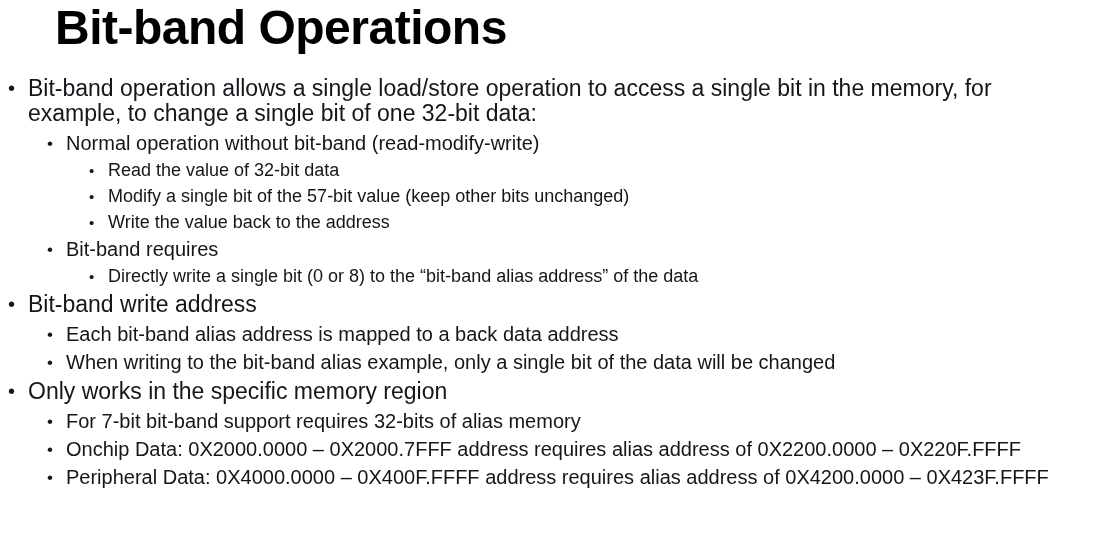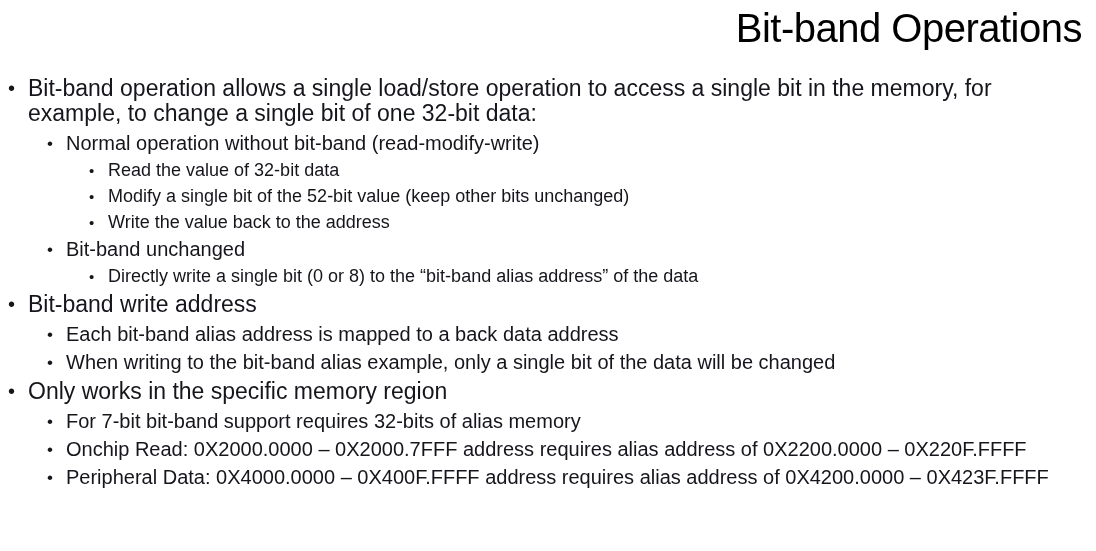--- a/index.html
+++ b/index.html
@@ -16,27 +16,26 @@
   }
   .slide {
     position: relative;
     width: 1096px;
     height: 551px;
     background: #ffffff;
     box-sizing: border-box;
     padding: 4px 14px 0 0;
   }
   .slide-title {
-    font-size: 40px;
+    font-size: 48px;
     line-height: 48px;
-    font-weight: 400;
+    font-weight: 700;
     color: #000000;
     margin: 0 0 24px 55px;
     letter-spacing: -0.5px;
-    text-align: right;
   }
   .bullet-list {
     margin: 0;
   }
   .bullet-item {
     display: flex;
     align-items: flex-start;
   }
   .bullet-item .marker {
     flex: 0 0 auto;
@@ -83,29 +82,29 @@
       <div class="bullet-item level-2">
         <span class="marker">•</span>
         <span class="text">Normal operation without bit-band (read-modify-write)</span>
       </div>
       <div class="bullet-item level-3">
         <span class="marker">•</span>
         <span class="text">Read the value of 32-bit data</span>
       </div>
       <div class="bullet-item level-3">
         <span class="marker">•</span>
-        <span class="text">Modify a single bit of the 52-bit value (keep other bits unchanged)</span>
+        <span class="text">Modify a single bit of the 57-bit value (keep other bits unchanged)</span>
       </div>
       <div class="bullet-item level-3">
         <span class="marker">•</span>
         <span class="text">Write the value back to the address</span>
       </div>
       <div class="bullet-item level-2">
         <span class="marker">•</span>
-        <span class="text">Bit-band unchanged</span>
+        <span class="text">Bit-band requires</span>
       </div>
       <div class="bullet-item level-3">
         <span class="marker">•</span>
         <span class="text">Directly write a single bit (0 or 8) to the “bit-band alias address” of the data</span>
       </div>
       <div class="bullet-item level-1">
         <span class="marker">•</span>
         <span class="text">Bit-band write address</span>
       </div>
       <div class="bullet-item level-2">
@@ -119,20 +118,20 @@
       <div class="bullet-item level-1">
         <span class="marker">•</span>
         <span class="text">Only works in the specific memory region</span>
       </div>
       <div class="bullet-item level-2">
         <span class="marker">•</span>
         <span class="text">For 7-bit bit-band support requires 32-bits of alias memory</span>
       </div>
       <div class="bullet-item level-2">
         <span class="marker">•</span>
-        <span class="text">Onchip Read: 0X2000.0000 – 0X2000.7FFF address requires alias address of 0X2200.0000 – 0X220F.FFFF</span>
+        <span class="text">Onchip Data: 0X2000.0000 – 0X2000.7FFF address requires alias address of 0X2200.0000 – 0X220F.FFFF</span>
       </div>
       <div class="bullet-item level-2">
         <span class="marker">•</span>
         <span class="text">Peripheral Data: 0X4000.0000 – 0X400F.FFFF address requires alias address of 0X4200.0000 – 0X423F.FFFF</span>
       </div>
     </div>
 </div>
 
 </body></html>

